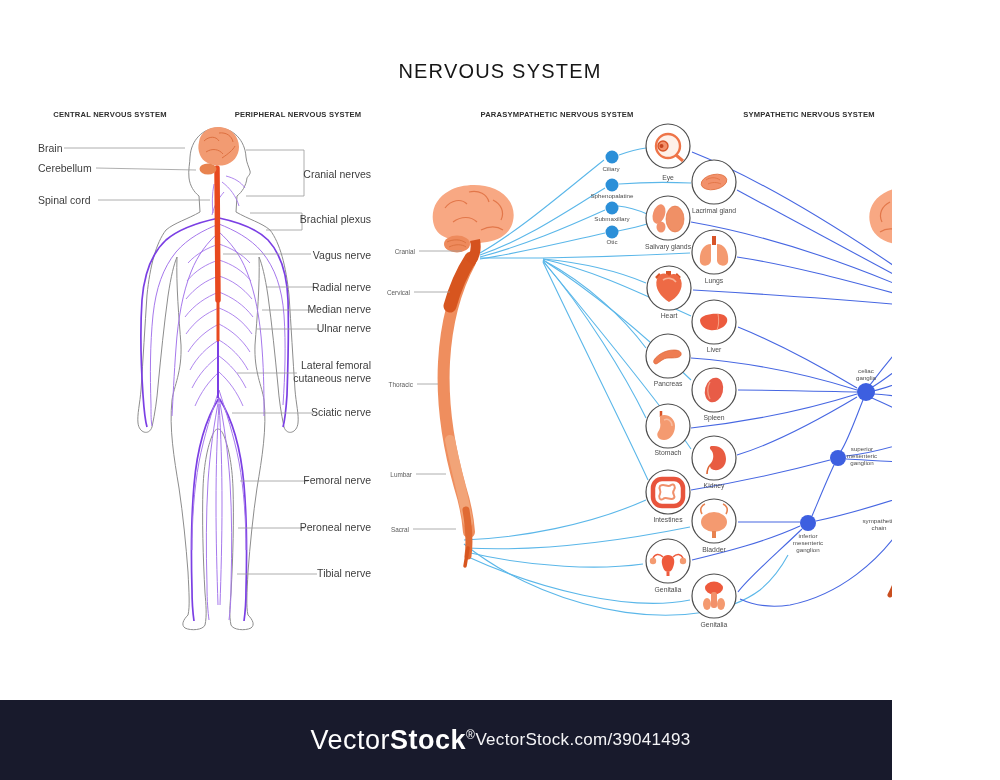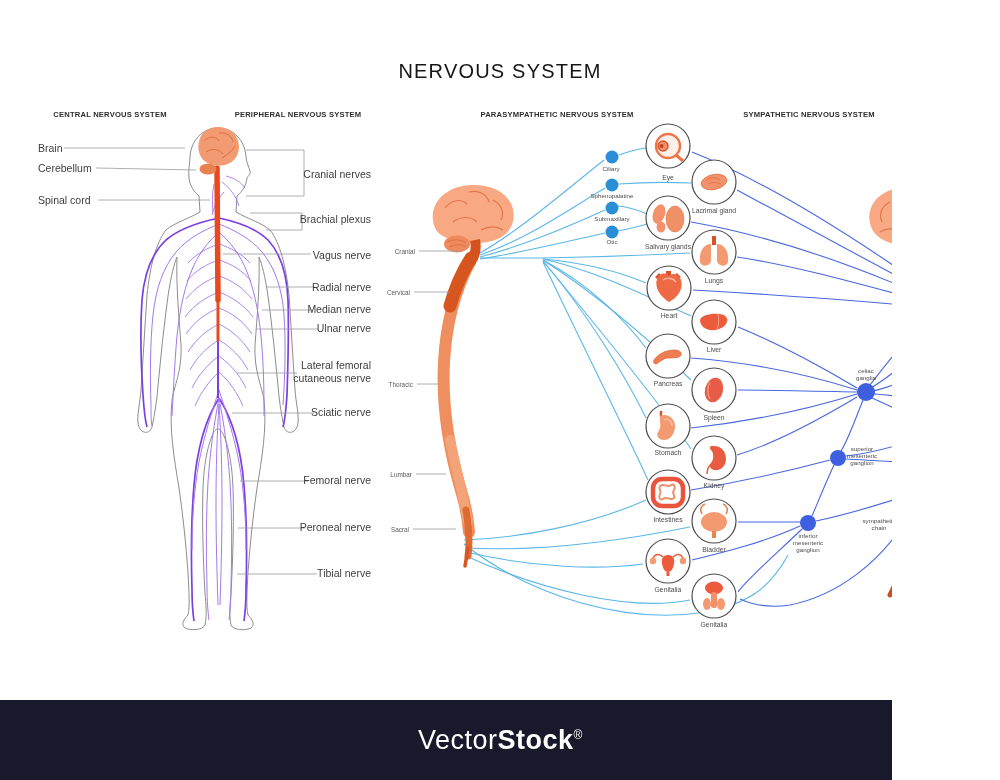--- a/index.html
+++ b/index.html
@@ -395,14 +395,15 @@
       <text x="879" y="530">chain</text>
     </g>
     <line x1="893" y1="521" x2="903" y2="514" stroke="#9a9a9a" stroke-width=".8"></line>
   </g>
 </svg>
 
 <div class="footer" style="background:#181A2C;">
   <div class="brand">
     <span class="light">Vector</span><span class="bold">Stock</span><sup>®</sup>
   </div>
+  <div class="url">VectorStock.com/39041493</div>
 </div>
 </div>
 
 </body></html>

